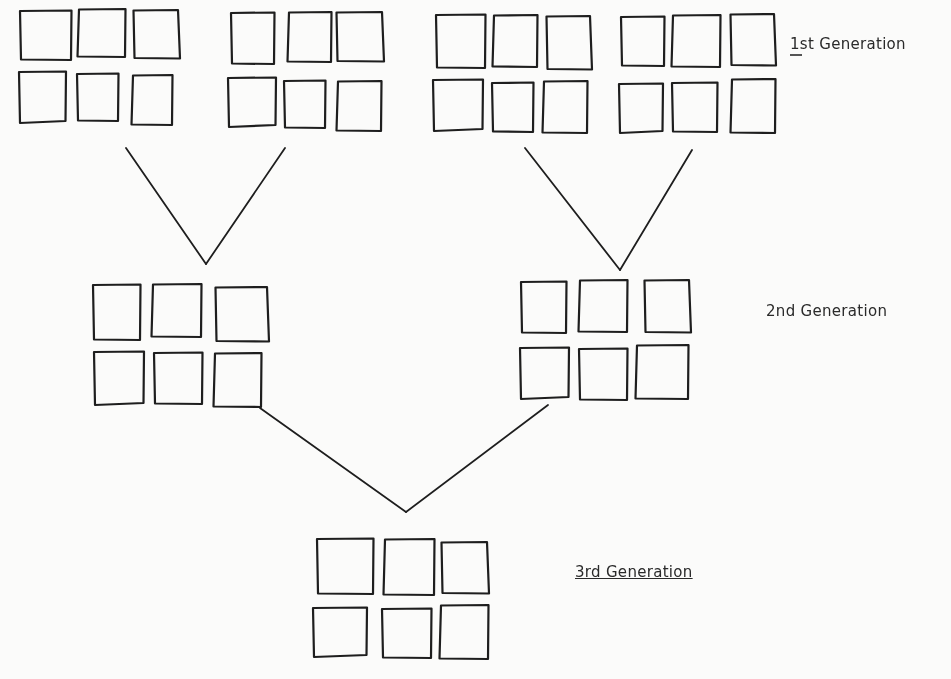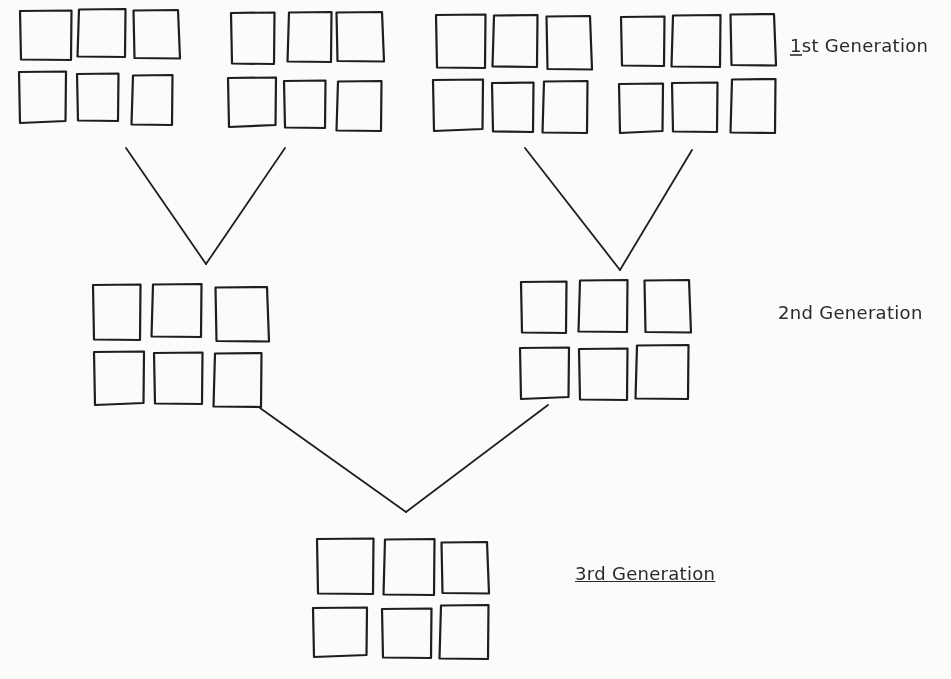--- a/index.html
+++ b/index.html
@@ -1,19 +1,19 @@
 <!DOCTYPE html>
 <html><head>
 <meta charset="utf-8">
 <style>
   html, body { margin:0; padding:0; }
   body { width:951px; height:679px; background:#fbfbfa; position:relative; overflow:hidden;
          font-family:"DejaVu Sans", sans-serif; }
   #canvas { position:absolute; left:0; top:0; }
-  .label { position:absolute; font-family:"DejaVu Sans", sans-serif; color:#2a2a2a; font-size:18px; letter-spacing:0.3px; }
+  .label { position:absolute; font-family:"DejaVu Sans", sans-serif; color:#2a2a2a; font-size:15px; letter-spacing:0.3px; }
 </style>
 </head>
 <body>
 
 <svg id="canvas" width="951" height="679">
     <g>
       <path d="M20,11 L71.5,10.5 L71,60 L21,59.5 Z" fill="none" stroke="#1e1e1e" stroke-width="2.2" stroke-linejoin="round"></path>
       <path d="M79,9.5 L125.5,9 L125,57 L77.5,56.5 Z" fill="none" stroke="#1e1e1e" stroke-width="2.2" stroke-linejoin="round"></path>
       <path d="M133.5,10.5 L178,10 L180,58.5 L134.5,58 Z" fill="none" stroke="#1e1e1e" stroke-width="2.2" stroke-linejoin="round"></path>
       <path d="M19,72 L66,71.5 L65.5,121 L20,123 Z" fill="none" stroke="#1e1e1e" stroke-width="2.2" stroke-linejoin="round"></path>
@@ -73,18 +73,18 @@
     <line x1="525" y1="148" x2="620" y2="270" stroke="#1e1e1e" stroke-width="1.8" stroke-linecap="round"></line>
     <line x1="692" y1="150" x2="620" y2="270" stroke="#1e1e1e" stroke-width="1.8" stroke-linecap="round"></line>
     <line x1="260" y1="408" x2="406" y2="512" stroke="#1e1e1e" stroke-width="1.8" stroke-linecap="round"></line>
     <line x1="548" y1="405" x2="406" y2="512" stroke="#1e1e1e" stroke-width="1.8" stroke-linecap="round"></line>
     <line x1="790" y1="55" x2="802" y2="55" stroke="#1e1e1e" stroke-width="1.5"></line>
   </svg>
 
 <div class="label" style="left:790px; top:35px;">
   <span>1st Generation</span>
 </div>
-<div class="label" style="left:766px; top:302px;margin-left:12px;">
+<div class="label" style="left:766px; top:302px;">
   <span>2nd Generation</span>
 </div>
 <div class="label" style="left:575px; top:563px;text-decoration:underline;">
   <span>3rd Generation</span>
 </div>
 
 </body></html>

